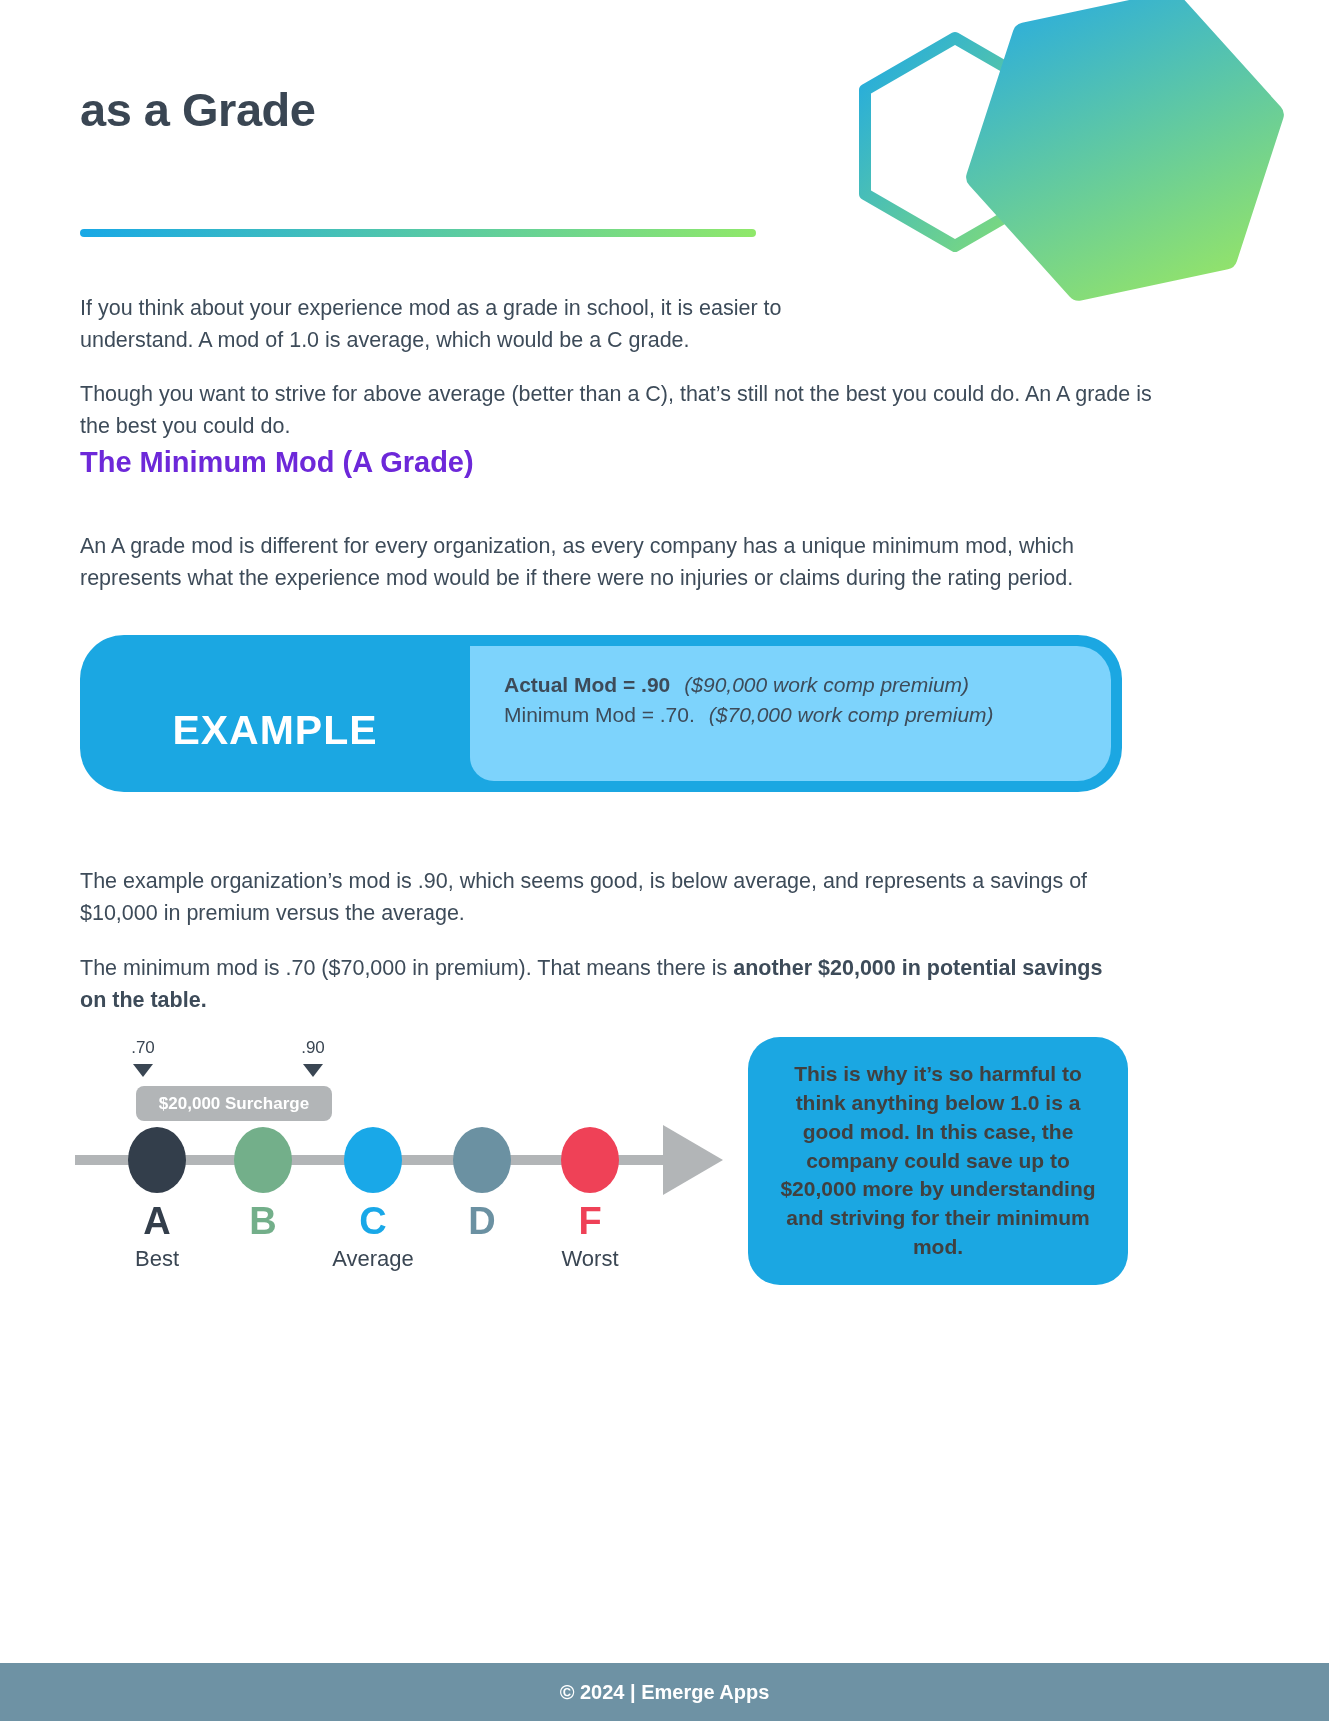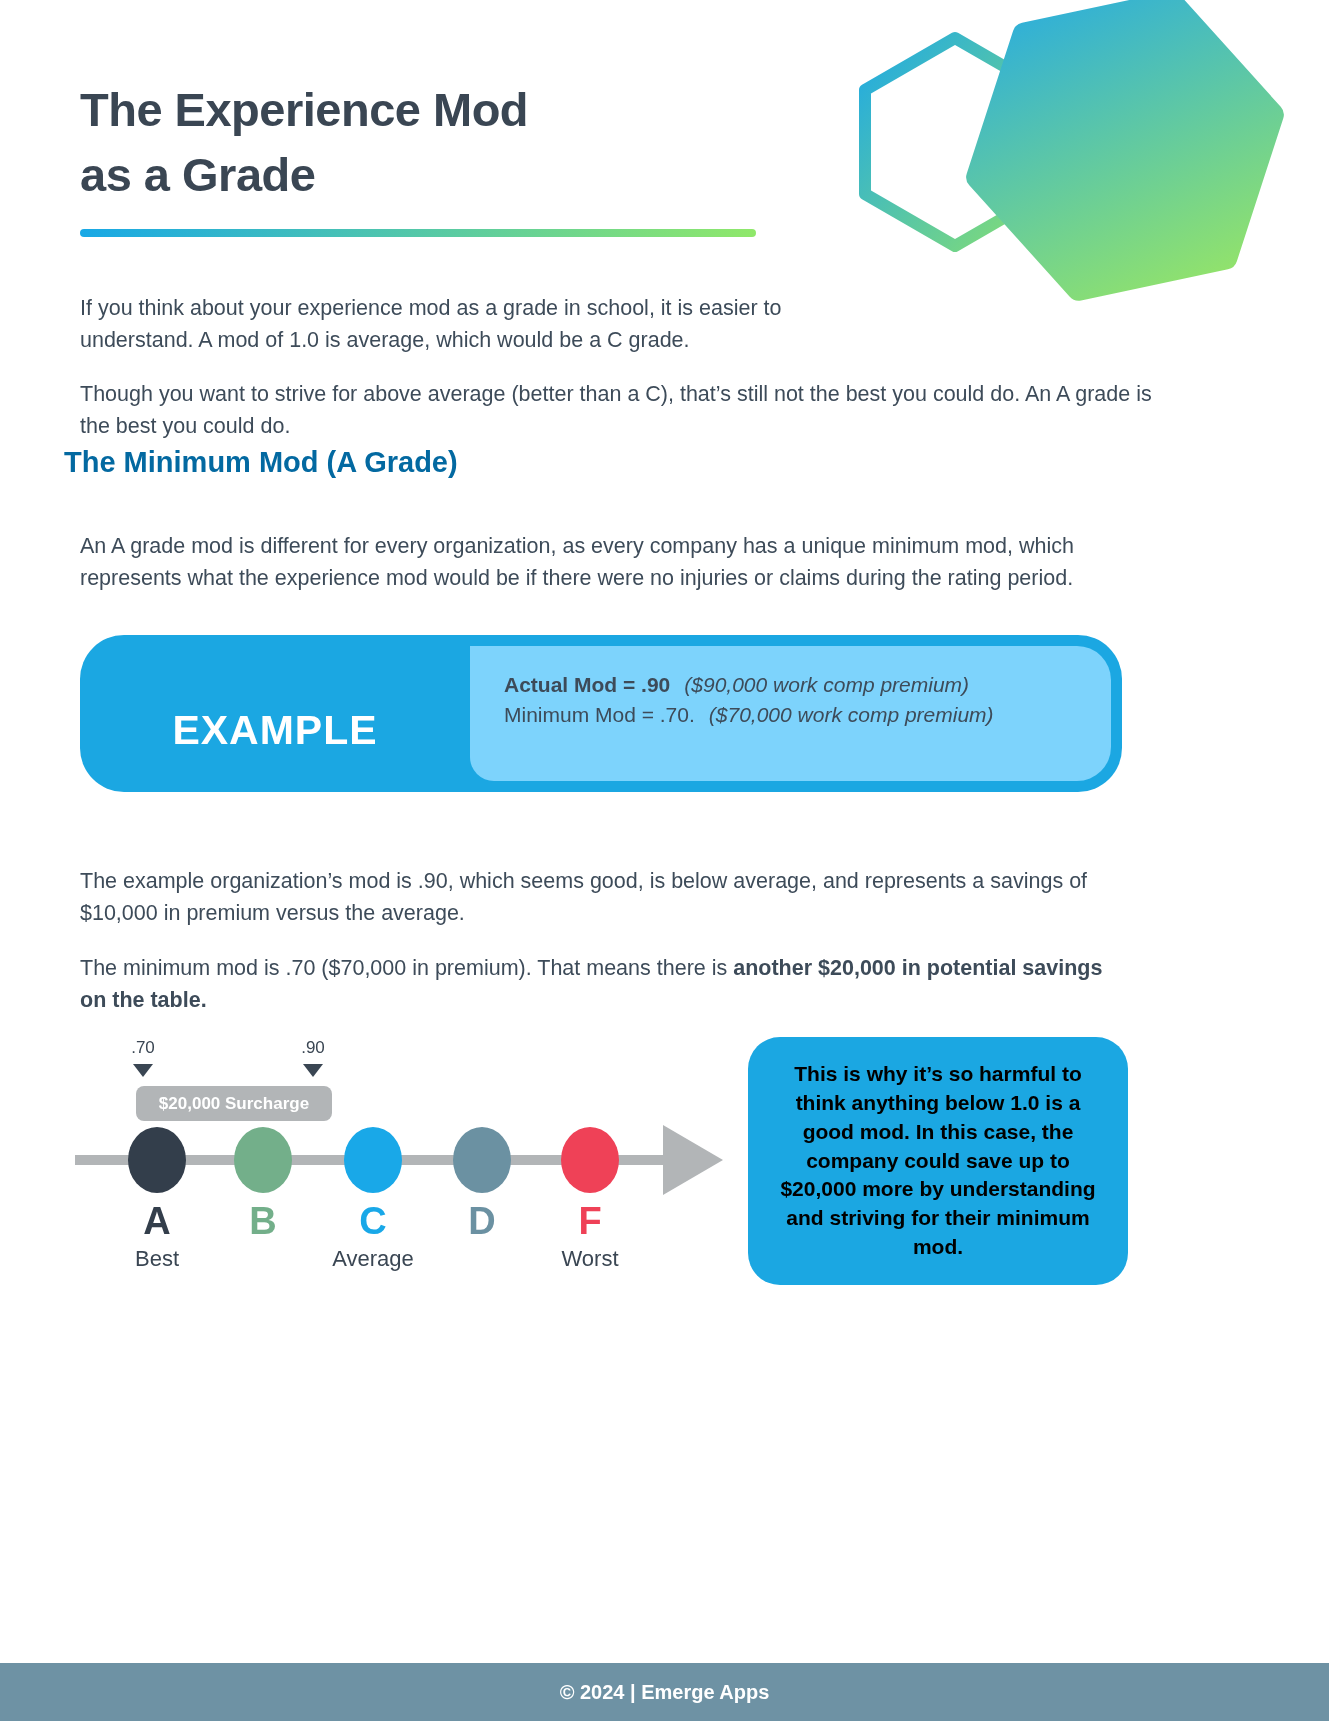--- a/index.html
+++ b/index.html
@@ -22,22 +22,22 @@
   .divider{
     left:80px;top:229px;width:676px;height:8px;
     border-radius:4px;
     background:linear-gradient(90deg,#18a8e6,#90e86a);
   }
   
   .para{font-size:21.5px;line-height:1.5;color:#3d4b59;}
   .p1{left:80px;top:270px;width:770px;}
   .p2{left:80px;top:356px;width:1075px;}
   .h2{
-    left:64px;top:446px;
-    font-size:29px;font-weight:bold;color:#0369a1;
+    left:80px;top:446px;
+    font-size:29px;font-weight:bold;color:#6d28d9;
   }
   .p3{left:80px;top:508px;width:1040px;}
   
   .example-box{
     left:80px;top:635px;width:1042px;height:157px;
     background:#1ba7e2;border-radius:44px;
   }
   .example-label{
     position:absolute;left:0;top:0;width:390px;height:191px;
     display:flex;align-items:center;justify-content:center;
@@ -94,21 +94,21 @@
     font-size:22px;color:#3a4653;
   }
   
   .callout{
     left:748px;top:1037px;width:380px;height:248px;
     background:#1ba7e2;border-radius:32px;
     box-sizing:border-box;padding:24px 22px;
     display:flex;align-items:center;justify-content:center;
   }
   .callout-text{
-    color:#000000;font-size:21px;font-weight:bold;
+    color:#404040;font-size:21px;font-weight:bold;
     line-height:1.38;text-align:center;
   }
   
   .closing{
     left:80px;top:1356px;width:1100px;
     font-size:30.5px;font-weight:bold;color:#333f4d;line-height:1.52;
   }
   .footer{
     left:0;bottom:0;width:1329px;height:58px;
     background:#6e92a4;
@@ -131,21 +131,20 @@
       <linearGradient id="hexFill" x1="0" y1="0" x2="0.8" y2="1">
         <stop offset="0" stop-color="#25aae4"></stop>
         <stop offset="1" stop-color="#93e36a"></stop>
       </linearGradient>
     </defs>
     <path d="M106 38 L196 90 L196 194 L106 246 L16 194 L16 90 Z" fill="none" stroke="url(#hexStroke)" stroke-width="12" stroke-linejoin="round"></path>
     <path transform="rotate(18 276 146)" d="M276 -4 L406 71 L406 221 L276 296 L146 221 L146 71 Z" fill="url(#hexFill)" stroke="url(#hexFill)" stroke-width="24" stroke-linejoin="round"></path>
   </svg>
 
   <div class="abs title">
-    <div>The Experience Mod</div>
     <div>as a Grade</div>
   </div>
   <div class="abs divider"></div>
 
   <p class="abs para p1">If you think about your experience mod as a grade in school, it is easier to understand. A mod of 1.0 is average, which would be a C grade.</p>
   <p class="abs para p2">Though you want to strive for above average (better than a C), that’s still not the best you could do. An A grade is the best you could do.</p>
 
   <div class="abs h2">The Minimum Mod (A Grade)</div>
   <p class="abs para p3">An A grade mod is different for every organization, as every company has a unique minimum mod, which represents what the experience mod would be if there were no injuries or claims during the rating period.</p>
 

